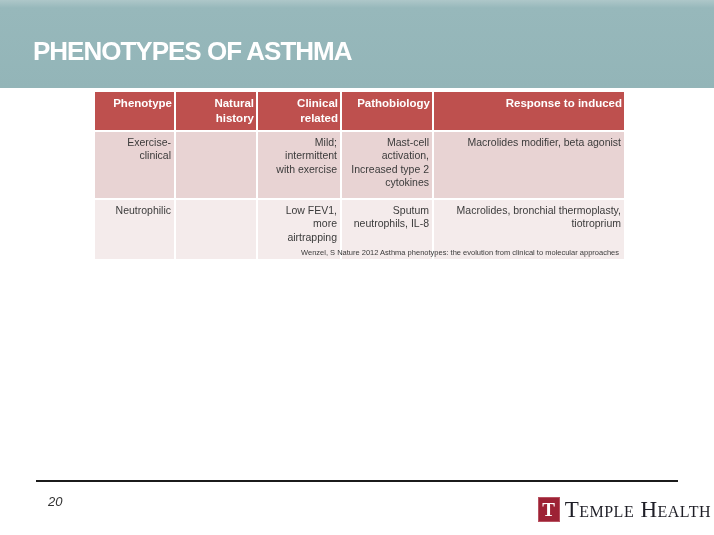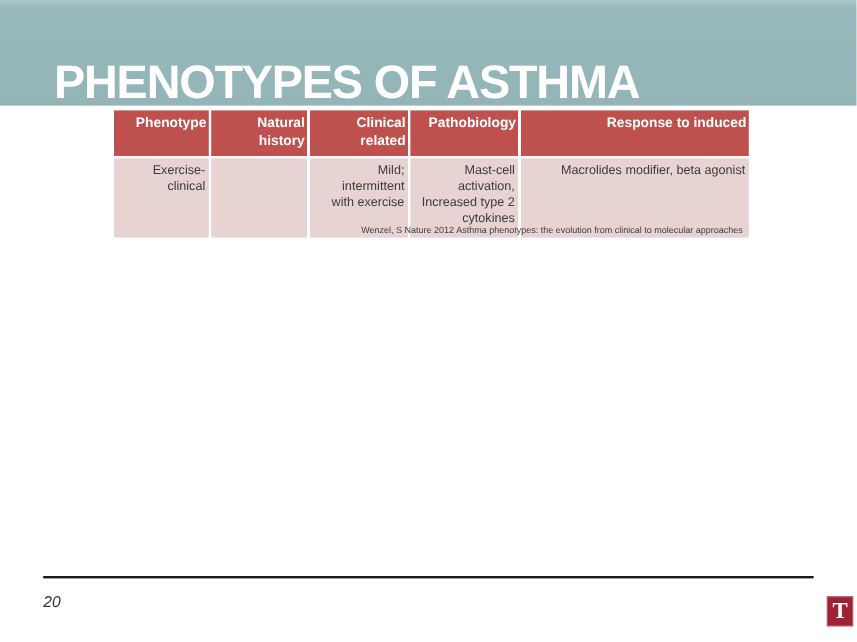--- a/index.html
+++ b/index.html
@@ -13,22 +13,22 @@
   }
   .title-band {
     position: absolute;
     left: 0; top: 0;
     width: 714px; height: 88px;
     background: linear-gradient(180deg, #aec7c9 0%, #97b8bb 9%, #93b5b8 100%);
   }
   .slide-title {
     position: absolute;
     left: 33px; top: 36px;
-    margin: 12px;
-    font-size: 39px;
+    margin: 0;
+    font-size: 26px;
     font-weight: bold;
     letter-spacing: -1px;
     color: #ffffff;
     white-space: nowrap;
   }
   .table-wrap {
     position: absolute;
     left: 93px; top: 90px;
     width: 531px;
   }
@@ -75,21 +75,21 @@
     margin-top: 24px;
   }
   .footer-line {
     position: absolute;
     left: 36px; top: 480px;
     width: 642px; height: 2px;
     background: #1b1b1b;
   }
   .page-number {
     position: absolute;
-    left: 36px; top: 494px;
+    left: 48px; top: 494px;
     font-style: italic;
     font-size: 13px;
     color: #333333;
   }
   .logo {
     position: absolute;
     right: 3px; top: 497px;
     display: flex;
     align-items: center;
     gap: 5px;
@@ -150,25 +150,37 @@
           <td></td>
           <td>Mild;
 intermittent
 with exercise</td>
           <td>Mast-cell
 activation,
 Increased type 2
 cytokines</td>
           <td>Macrolides modifier,  beta agonist</td>
         </tr>
+        <tr>
+          <td>Neutrophilic</td>
+          <td></td>
+          <td>Low FEV1,
+more
+airtrapping</td>
+          <td>Sputum
+neutrophils, IL-8</td>
+          <td>Macrolides, bronchial thermoplasty,
+tiotroprium</td>
+        </tr>
       </tbody>
     </table>
     <div class="citation">Wenzel, S Nature 2012 Asthma phenotypes: the evolution from clinical to molecular approaches</div>
   </div>
 
   <div class="footer-line"></div>
   <div class="page-number">20</div>
 
   <div class="logo">
     <div class="logo-mark">T</div>
+    <div class="logo-text">Temple Health</div>
   </div>
 
 </div>
 
 </body></html>

